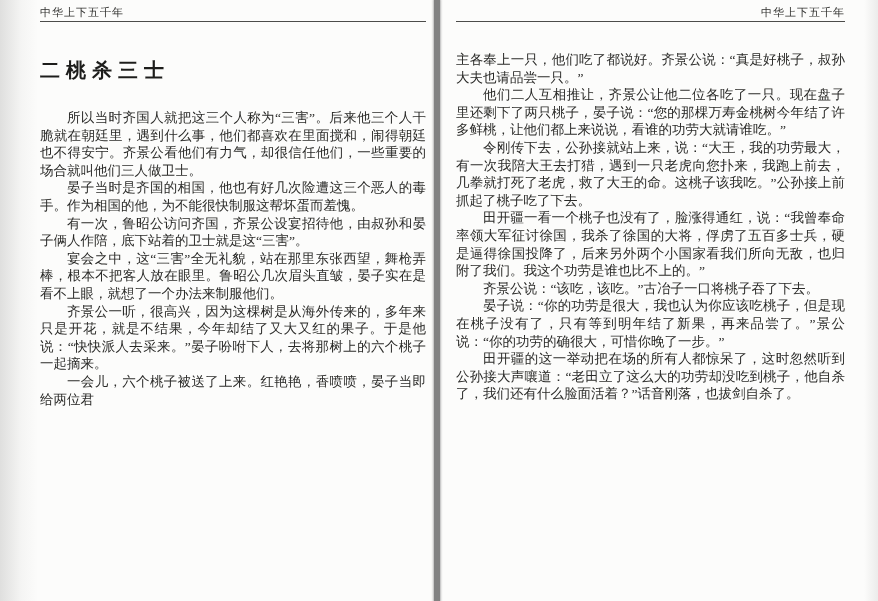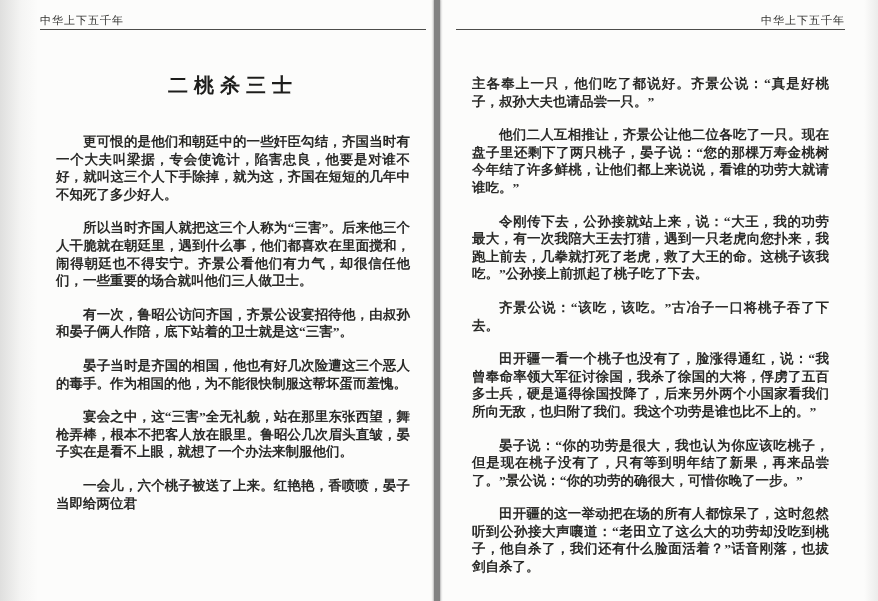--- a/index.html
+++ b/index.html
@@ -21,80 +21,80 @@
   .edge-shadow-right{
     position:absolute;right:0;top:0;width:14px;height:601px;
     background:linear-gradient(to left, rgba(90,90,88,0.10), rgba(0,0,0,0));
     pointer-events:none;
   }
   .gutter{
     position:absolute;left:434px;top:0;width:6px;height:601px;
     background:#828282;
     box-shadow:0 0 2px 1px rgba(130,130,130,0.55);
   }
-  .page{position:absolute;top:8px;height:547px;color:#262624;}
+  .page{position:absolute;top:0;height:547px;color:#262624;}
   .page-left{left:40px;width:386px;}
   .page-right{left:456px;width:389px;}
   .running-head{
     position:absolute;top:5px;left:0;right:0;
     font-size:11px;letter-spacing:1px;color:#2e2e2c;
     white-space:nowrap;
   }
   .running-head.align-left{text-align:left;}
   .running-head.align-right{text-align:right;}
   .head-rule{
     position:absolute;top:21px;left:0;right:0;height:0;
     border:none;border-top:1.2px solid #4c4c4a;margin:0;
   }
   .chapter-title{
-    position:absolute;top:57px;left:0;right:0;margin:7px;
-    text-align:center;font-size:20px;font-weight:bold;
+    position:absolute;top:57px;left:0;right:0;margin:0;
+    font-size:20px;font-weight:bold;
     letter-spacing:6px;color:#1d1d1b;
   }
   .body-text{
     position:absolute;left:0;right:0;
     font-size:13.5px;line-height:17.6px;
     text-align:justify;color:#2a2a28;
   }
   .page-left .body-text{top:109px;}
   .page-right .body-text{top:51px;}
-  .body-text p{margin:16px;text-indent:2em;font-weight:bold;}
+  .body-text p{margin:0;text-indent:2em;}
   .body-text p.no-indent{text-indent:0;}
 </style>
 </head>
 <body>
 
 <div class="spread">
 
   <div class="page page-left">
     <div class="running-head align-left">中华上下五千年</div>
     <hr class="head-rule">
     <h1 class="chapter-title">二桃杀三士</h1>
     <div class="body-text">
-        <p>更可恨的是他们和朝廷中的一些奸臣勾结，齐国当时有一个大夫叫梁据，专会使诡计，陷害忠良，他要是对谁不好，就叫这三个人下手除掉，就为这，齐国在短短的几年中不知死了多少好人。</p>
         <p>所以当时齐国人就把这三个人称为“三害”。后来他三个人干脆就在朝廷里，遇到什么事，他们都喜欢在里面搅和，闹得朝廷也不得安宁。齐景公看他们有力气，却很信任他们，一些重要的场合就叫他们三人做卫士。</p>
+        <p>晏子当时是齐国的相国，他也有好几次险遭这三个恶人的毒手。作为相国的他，为不能很快制服这帮坏蛋而羞愧。</p>
         <p>有一次，鲁昭公访问齐国，齐景公设宴招待他，由叔孙和晏子俩人作陪，底下站着的卫士就是这“三害”。</p>
-        <p>晏子当时是齐国的相国，他也有好几次险遭这三个恶人的毒手。作为相国的他，为不能很快制服这帮坏蛋而羞愧。</p>
         <p>宴会之中，这“三害”全无礼貌，站在那里东张西望，舞枪弄棒，根本不把客人放在眼里。鲁昭公几次眉头直皱，晏子实在是看不上眼，就想了一个办法来制服他们。</p>
+        <p>齐景公一听，很高兴，因为这棵树是从海外传来的，多年来只是开花，就是不结果，今年却结了又大又红的果子。于是他说：“快快派人去采来。”晏子吩咐下人，去将那树上的六个桃子一起摘来。</p>
         <p>一会儿，六个桃子被送了上来。红艳艳，香喷喷，晏子当即给两位君</p>
       </div>
   </div>
 
   <div class="gutter"></div>
 
   <div class="page page-right">
     <div class="running-head align-right">中华上下五千年</div>
     <hr class="head-rule">
     <div class="body-text">
       <p class="no-indent">主各奉上一只，他们吃了都说好。齐景公说：“真是好桃子，叔孙大夫也请品尝一只。”</p>
       <div>
           <p>他们二人互相推让，齐景公让他二位各吃了一只。现在盘子里还剩下了两只桃子，晏子说：“您的那棵万寿金桃树今年结了许多鲜桃，让他们都上来说说，看谁的功劳大就请谁吃。”</p>
           <p>令刚传下去，公孙接就站上来，说：“大王，我的功劳最大，有一次我陪大王去打猎，遇到一只老虎向您扑来，我跑上前去，几拳就打死了老虎，救了大王的命。这桃子该我吃。”公孙接上前抓起了桃子吃了下去。</p>
+          <p>田开疆一看一个桃子也没有了，脸涨得通红，说：“我曾奉命率领大军征讨徐国，我杀了徐国的大将，俘虏了五百多士兵，硬是逼得徐国投降了，后来另外两个小国家看我们所向无敌，也归附了我们。我这个功劳是谁也比不上的。”</p>
           <p>齐景公说：“该吃，该吃。”古冶子一口将桃子吞了下去。</p>
-          <p>田开疆一看一个桃子也没有了，脸涨得通红，说：“我曾奉命率领大军征讨徐国，我杀了徐国的大将，俘虏了五百多士兵，硬是逼得徐国投降了，后来另外两个小国家看我们所向无敌，也归附了我们。我这个功劳是谁也比不上的。”</p>
           <p>晏子说：“你的功劳是很大，我也认为你应该吃桃子，但是现在桃子没有了，只有等到明年结了新果，再来品尝了。”景公说：“你的功劳的确很大，可惜你晚了一步。”</p>
           <p>田开疆的这一举动把在场的所有人都惊呆了，这时忽然听到公孙接大声嚷道：“老田立了这么大的功劳却没吃到桃子，他自杀了，我们还有什么脸面活着？”话音刚落，也拔剑自杀了。</p>
         </div>
     </div>
   </div>
 
   <div class="edge-shadow-left"></div>
   <div class="edge-shadow-right"></div>
 
 </div>

